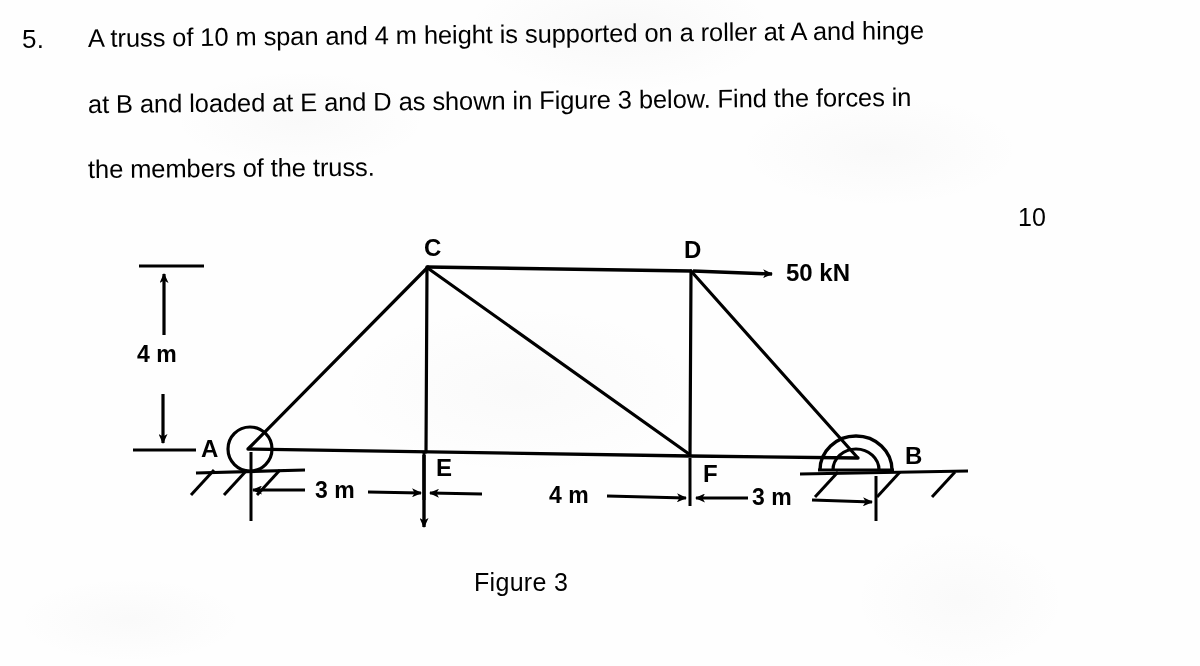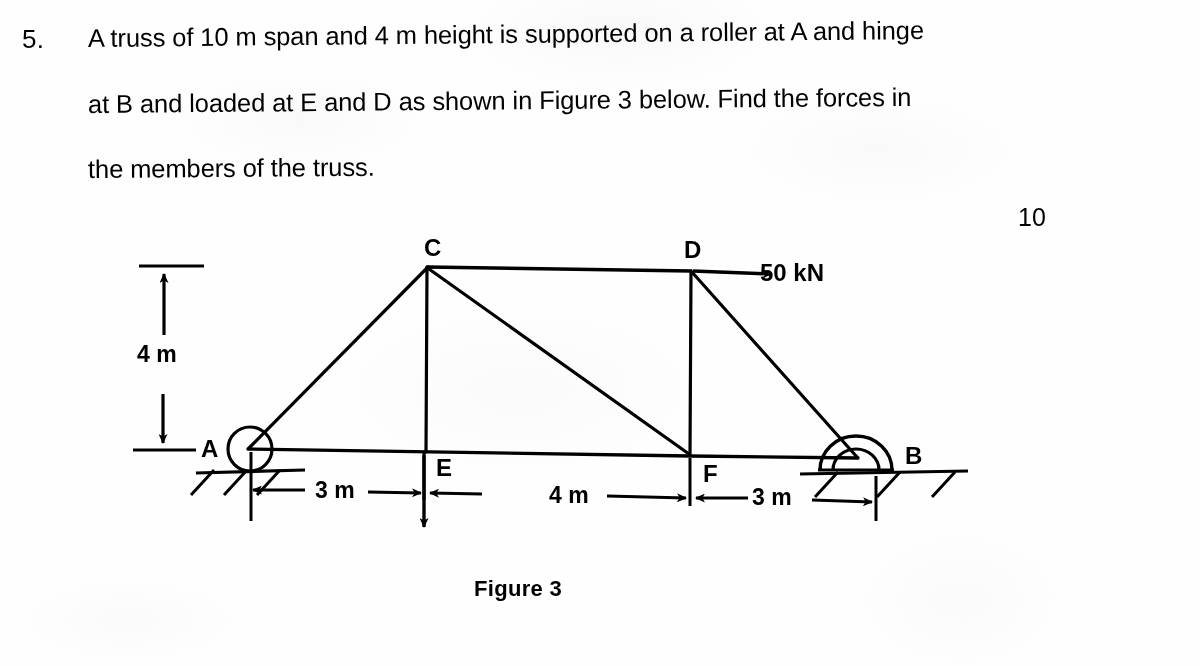--- a/index.html
+++ b/index.html
@@ -73,24 +73,23 @@
     z-index: 2;
   }
   .figure-svg {
     position: absolute;
     left: 0; top: 0;
   }
   .fig-caption {
     position: absolute;
     left: 474px;
     top: 568px;
-    font-size: 22px;
-    font-weight: bold;
+    font-size: 25px;
+    font-weight: normal;
     letter-spacing: 0.3px;
-    margin-top: 8px;
   }
 
   
   .lbl {
     position: absolute;
     font-size: 24px;
     font-weight: bold;
     line-height: 1;
   }
   .lbl-plain {
@@ -225,16 +224,16 @@
   <div class="lbl" style="left:201px; top:437px;">A</div>
   <div class="lbl" style="left:905px; top:444px;">B</div>
   <div class="lbl" style="left:436px; top:456px;">E</div>
   <div class="lbl" style="left:703px; top:462px;">F</div>
 
   <div class="lbl-plain" style="left:137px; top:343px;">4 m</div>
   <div class="lbl-plain" style="left:315px; top:479px;">3 m</div>
   <div class="lbl-plain" style="left:549px; top:484px;">4 m</div>
   <div class="lbl-plain" style="left:752px; top:486px;">3 m</div>
 
-  <div class="lbl-load" style="left:760px; top:261px;">50 kN</div>
+  <div class="lbl-load" style="left:786px; top:261px;">50 kN</div>
 
   <div class="fig-caption">Figure 3</div>
 </div>
 
 </body></html>

